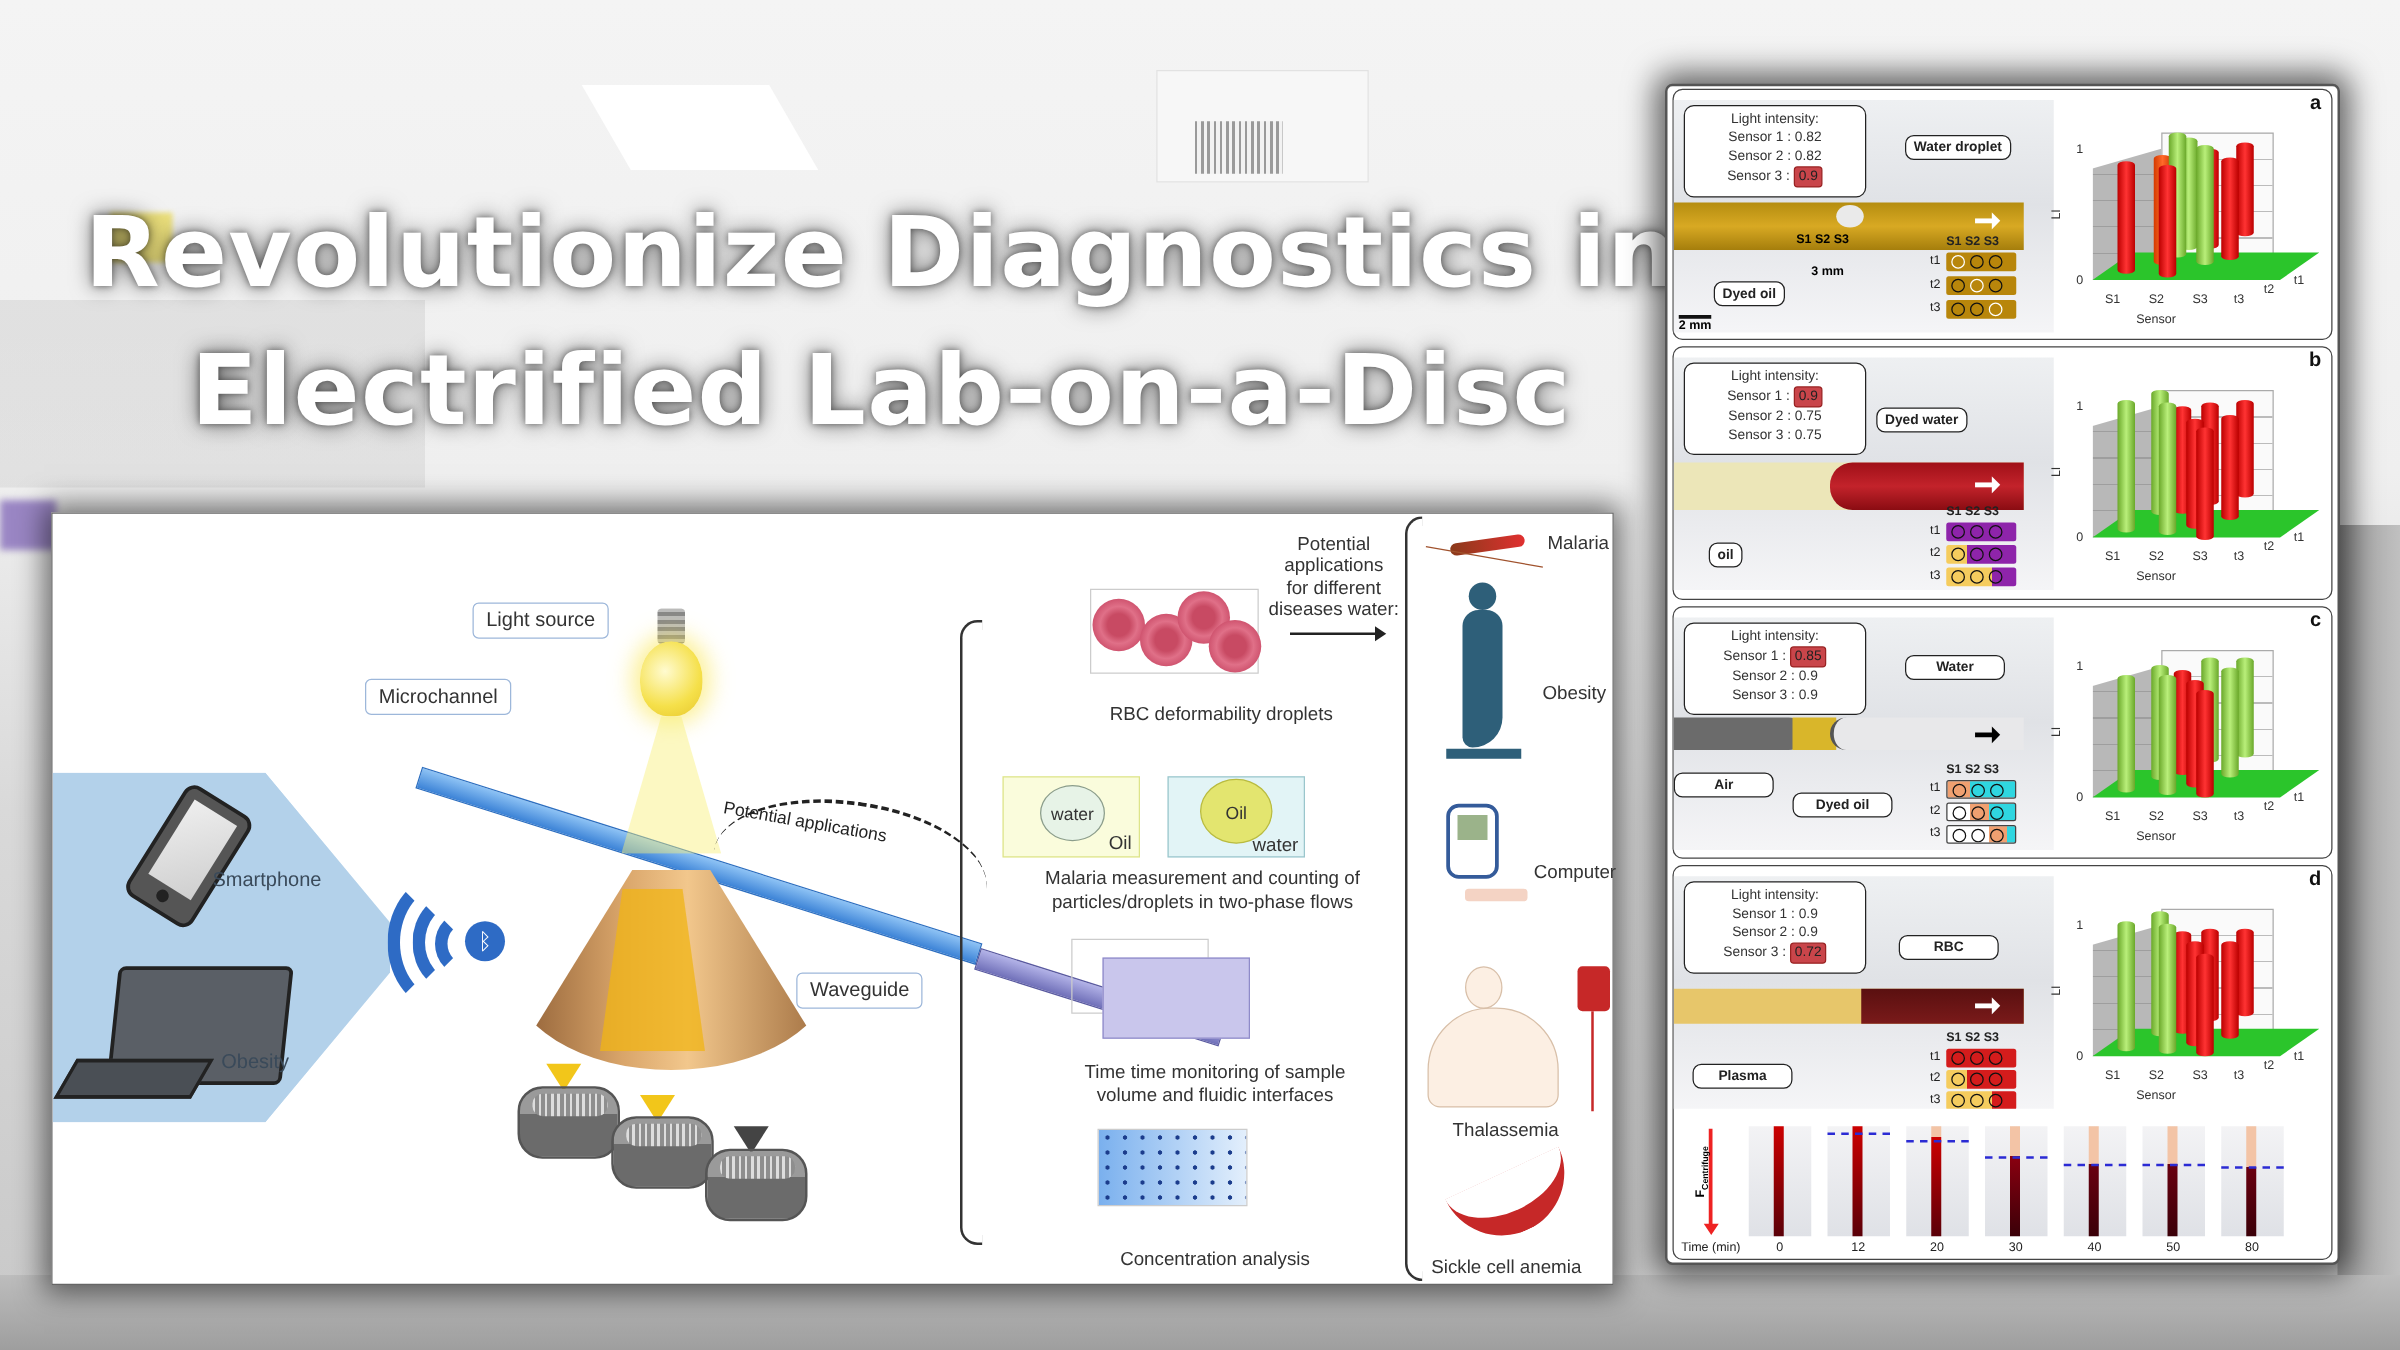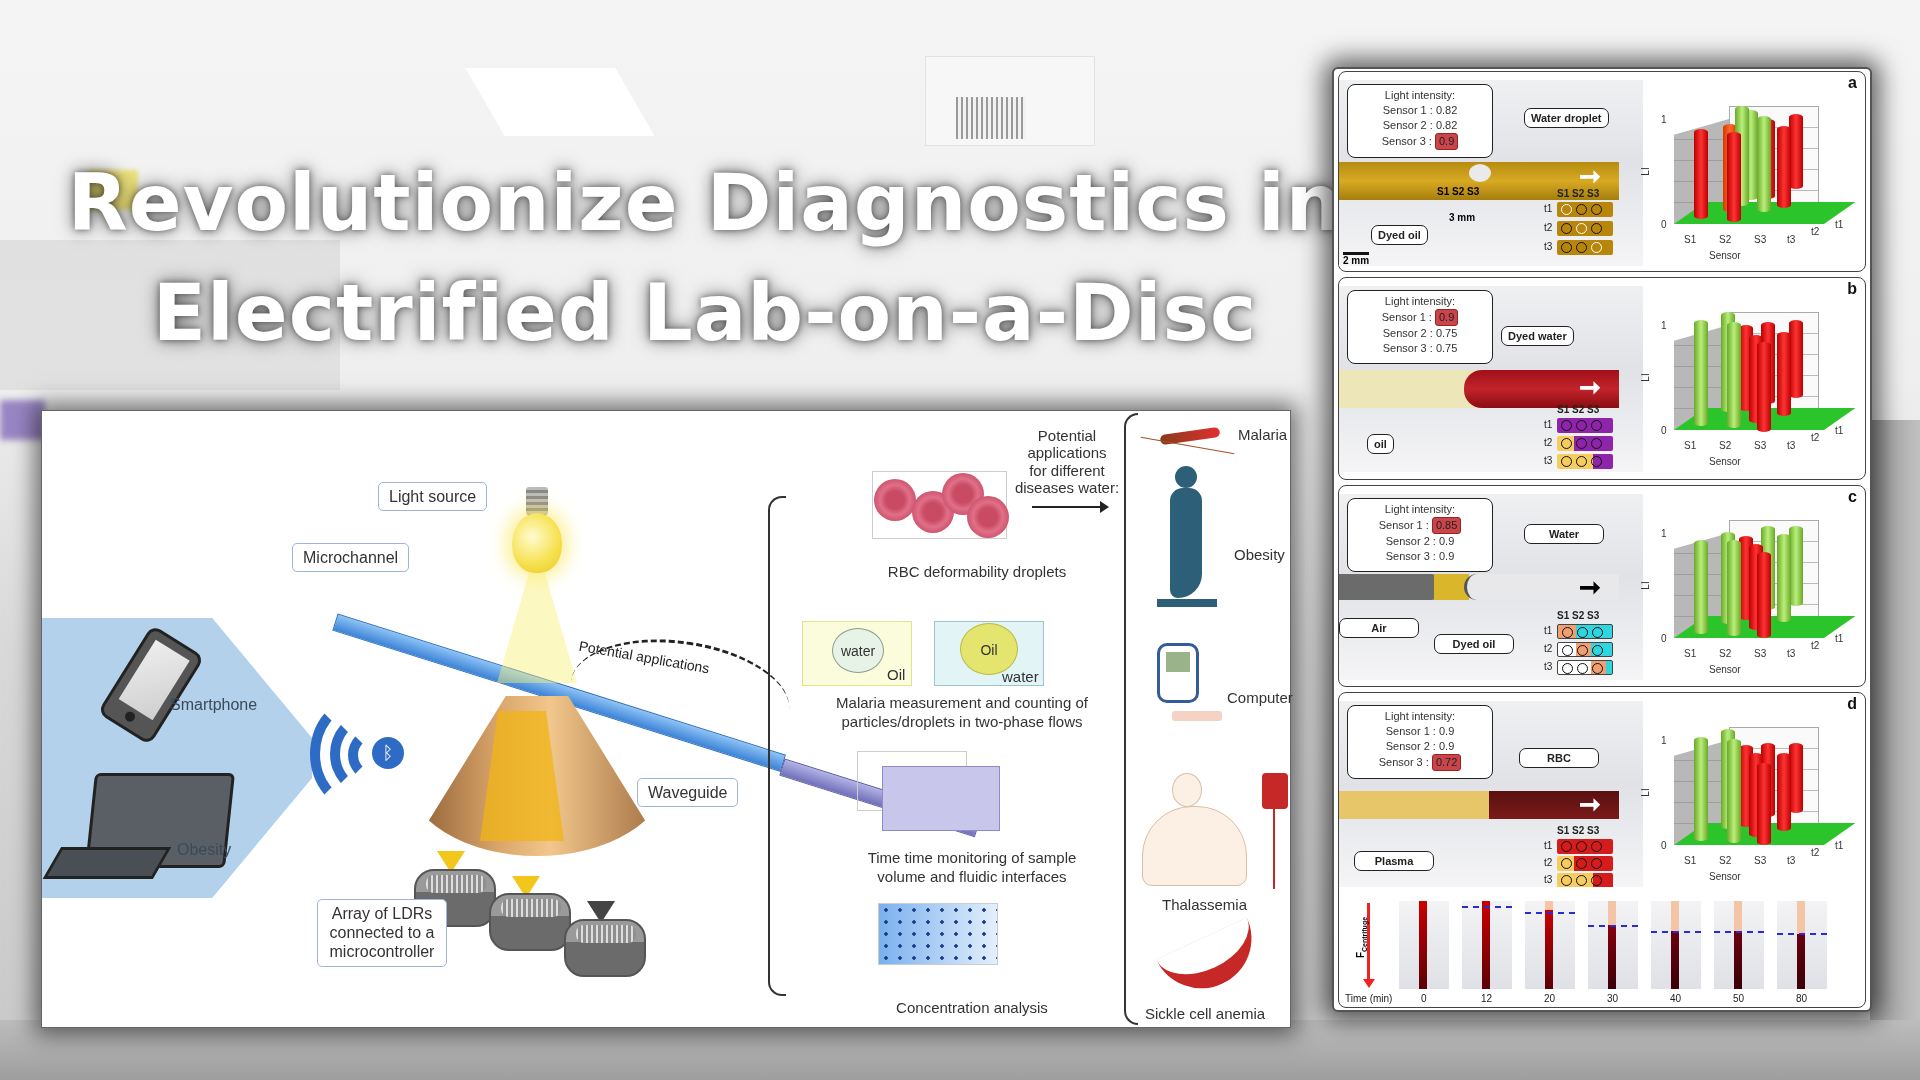--- a/index.html
+++ b/index.html
@@ -142,25 +142,20 @@
   <div class="ldr" style="left:447px;top:482px">
       <div class="grid"></div>
     </div>
   <div class="ldr" style="left:522px;top:508px">
       <div class="grid"></div>
     </div>
 
   <div class="lbl-box" style="left:336px;top:71px">Light source</div>
   <div class="lbl-box" style="left:250px;top:132px">Microchannel</div>
   <div class="lbl-box" style="left:595px;top:367px">Waveguide</div>
-  <div class="lbl-box" style="left:275px;top:488px;width:130px">
-    <div>Array of LDRs</div>
-    <div>connected to a</div>
-    <div>microcontroller</div>
-  </div>
   <div class="dash-curve"></div>
   <div class="pot-app" style="left:536px;top:238px">Potential applications</div>
 
   <div class="brace" style="left:726px;top:85px;width:18px;height:500px"></div>
 
   <div class="box3d" style="left:830px;top:60px;width:135px;height:68px"></div>
   <div class="rbc" style="left:832px;top:68px"></div>
   <div class="rbc" style="left:870px;top:80px"></div>
   <div class="rbc" style="left:900px;top:62px"></div>
   <div class="rbc" style="left:925px;top:85px"></div>

